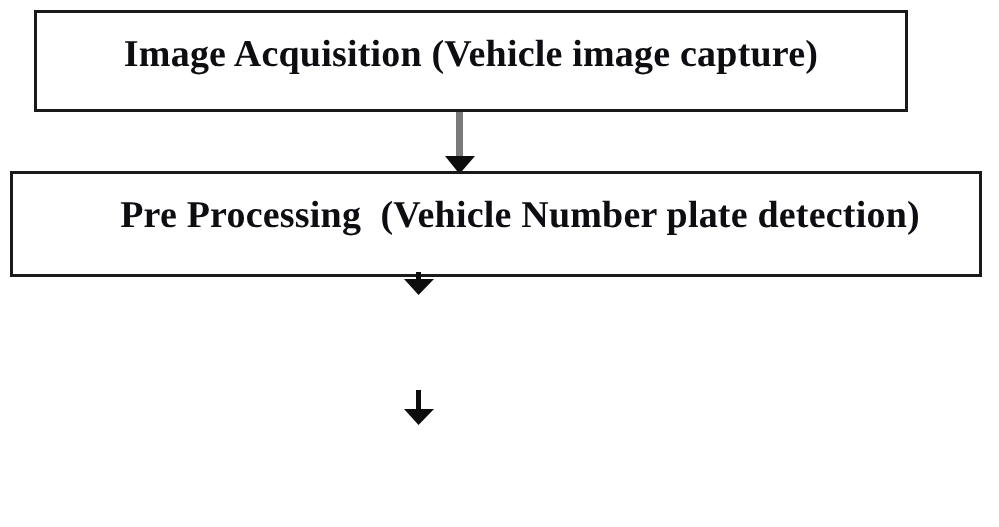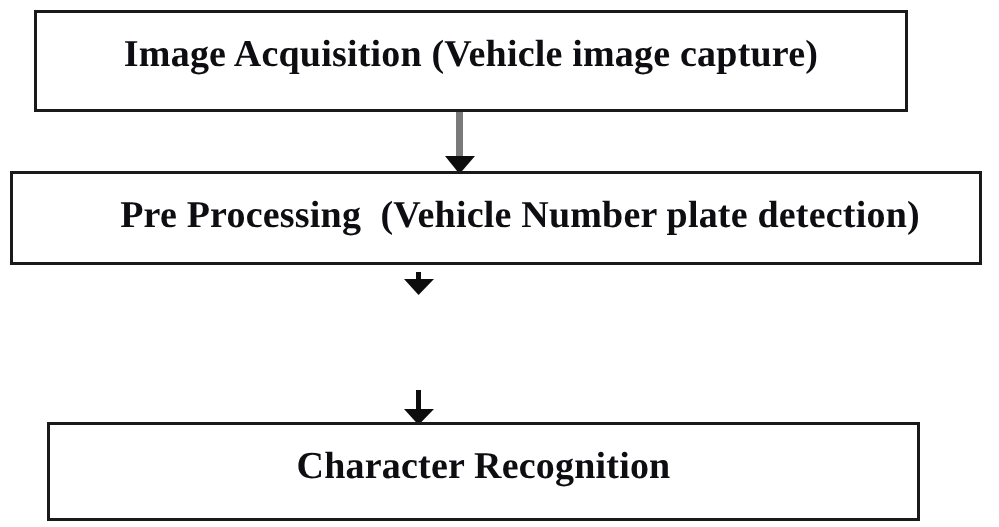--- a/index.html
+++ b/index.html
@@ -31,21 +31,21 @@
     color: #0d0d12;
     white-space: pre;
     line-height: 1;
     letter-spacing: 0.2px;
     text-rendering: geometricPrecision;
   }
   
   #node-acquisition { left: 34px; top: 10px; width: 874px; height: 102px; }
   #node-acquisition .node-label { font-size: 38px; margin-top: 22px; }
   
-  #node-preprocessing { left: 10px; top: 171px; width: 972px; height: 94px; padding-left: 48px; }
+  #node-preprocessing { left: 10px; top: 171px; width: 972px; height: 106px; padding-left: 48px; }
   #node-preprocessing .node-label { font-size: 38px; margin-top: 22px; }
   
   #node-segmentation { left: 47px; top: 291px; width: 873px; height: 103px; }
   #node-segmentation .node-label { font-size: 38px; margin-top: 22px; }
   
   #node-recognition { left: 47px; top: 422px; width: 873px; height: 99px; }
   #node-recognition .node-label { font-size: 38px; margin-top: 22px; }
 
   .connector {
     position: absolute;
@@ -77,17 +77,14 @@
     <rect x="26" y="2" width="5" height="10" fill="#0d0d0d"></rect>
     <polygon points="14,9 44,9 28.5,25" fill="#0d0d0d"></polygon>
   </svg>
 
 
   <svg class="connector" id="connector-3" viewBox="0 0 60 38" width="60" height="38">
     <rect x="26" y="0" width="5" height="22" fill="#0d0d0d"></rect>
     <polygon points="14,19 44,19 28.5,35" fill="#0d0d0d"></polygon>
   </svg>
 
-  <div class="node" id="node-recognition">
-    <span class="node-label">Character Recognition</span>
-  </div>
 
 </div>
 
 </body></html>

